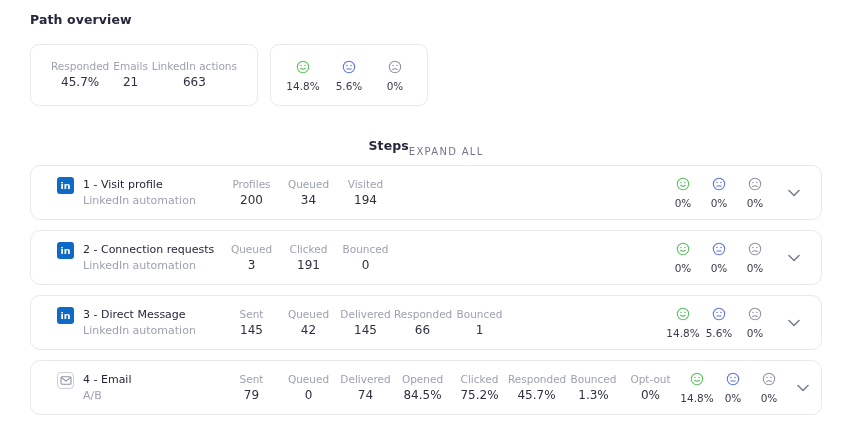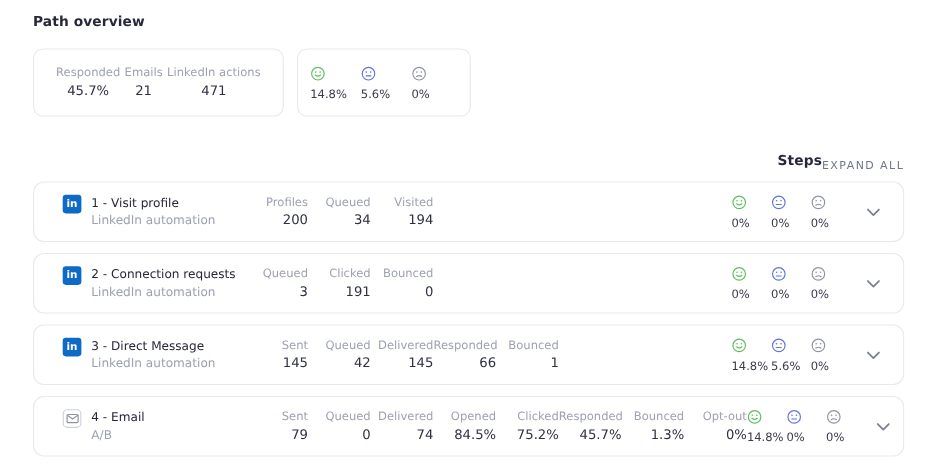--- a/index.html
+++ b/index.html
@@ -33,33 +33,33 @@
     align-items: center;
     background: #fff;
   }
   .stats-card { width: 228px; padding: 0 20px; justify-content: space-between; }
   .ostat { text-align: center; }
   .olabel { font-size: 10.5px; color: #9da1b0; line-height: 15px; }
   .ovalue { font-size: 12px; color: #2e2f42; line-height: 17px; }
 
   .sentiment-card { width: 158px; justify-content: center; gap: 4px; }
 
-  .sent-cell { width: 42px; text-align: left; }
+  .sent-cell { width: 42px; text-align: center; }
   .sent-cell .face { display: inline-block; height: 14px; }
   .sent-pct { font-size: 10.5px; color: #3a3b4c; margin-top: 2px; }
 
   .face.happy   { color: #5cbf60; }
   .face.neutral { color: #6173dc; }
   .face.sad     { color: #8f94a3; }
 
   
   .steps-header {
     display: flex;
     align-items: center;
-    justify-content: flex-end;
+    justify-content: center;
     margin-top: 28px;
     width: 792px;
   }
   .expand-all {
     background: none;
     border: none;
     font-family: inherit;
     font-size: 10px;
     font-weight: 500;
     color: #70758a;
@@ -97,21 +97,21 @@
     width: 17px; height: 17px;
     border: 1px solid #cdd0da;
     border-radius: 4px;
     color: #8f94a3;
   }
   .step-titles { min-width: 0; }
   .step-title { font-size: 11px; font-weight: 400; color: #26273b; line-height: 17px; white-space: nowrap; }
   .step-subtitle { font-size: 11px; color: #9da1b0; line-height: 16px; white-space: nowrap; }
 
   .step-stats { display: flex; }
-  .stat-cell { width: 57px; text-align: right; }
+  .stat-cell { width: 57px; text-align: center; }
   .stat-label { font-size: 10.5px; color: #9da1b0; line-height: 15px; white-space: nowrap; }
   .stat-value { font-size: 12px; color: #2e2f42; line-height: 17px; }
 
   .spacer { flex: 1 1 auto; }
 
   .step-sentiments { display: flex; gap: 0; margin-right: 10px; }
   .step-sentiments .sent-cell { width: 36px; }
 
   .chevron {
     display: flex; align-items: center; justify-content: center;
@@ -161,21 +161,21 @@
       <div class="ostat">
         <div class="olabel">Responded</div>
         <div class="ovalue">45.7%</div>
       </div>
       <div class="ostat">
         <div class="olabel">Emails</div>
         <div class="ovalue">21</div>
       </div>
       <div class="ostat">
         <div class="olabel">LinkedIn actions</div>
-        <div class="ovalue">471</div>
+        <div class="ovalue">663</div>
       </div>
     </div>
 
     <div class="card sentiment-card">
       <div class="sent-cell">
         <span class="face happy"><svg width="14" height="14" viewBox="0 0 16 16">
               <use href="#face-happy"></use>
             </svg></span>
         <div class="sent-pct">14.8%</div>
       </div>

